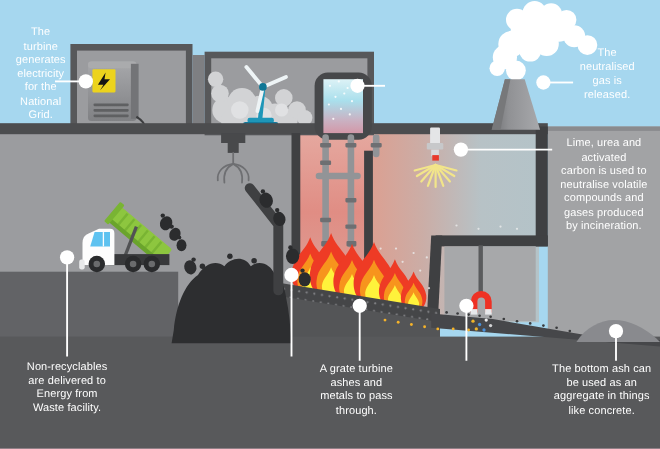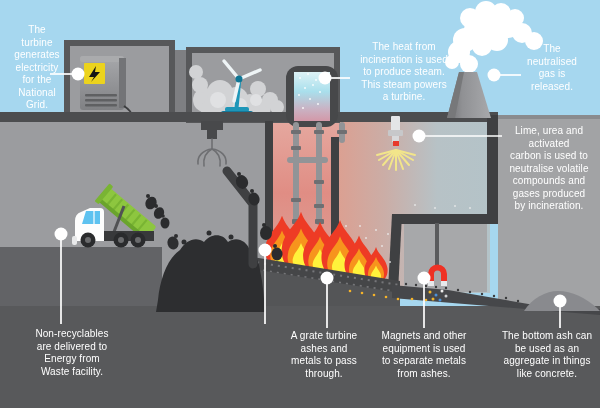--- a/index.html
+++ b/index.html
@@ -5,21 +5,21 @@
   html,body{margin:0;padding:0;background:#fff;}
   .scene{position:relative;width:600px;height:408px;overflow:hidden;background:#b91c1c;
          font-family:"Liberation Sans",sans-serif;}
   .scene svg{position:absolute;left:0;top:0;}
   .callout{position:absolute;color:#ffffff;font-size:10px;line-height:12.5px;
            text-align:center;white-space:pre-line;letter-spacing:.1px;}
   .c-turbine{left:4px;top:24px;width:66px}
   .c-steam{left:346px;top:41px;width:116px}
   .c-gas{left:514px;top:43px;width:76px}
   .c-lime{left:499px;top:125px;width:100px}
-  .c-delivery{left:17px;top:328px;width:110px}
+  .c-delivery{left:6px;top:328px;width:110px}
   .c-incin{left:186px;top:327px;width:104px}
   .c-grate{left:274px;top:330px;width:100px}
   .c-magnets{left:367px;top:330px;width:114px}
   .c-ash{left:489px;top:330px;width:116px}
 </style>
 </head>
 <body>
 
 <div class="scene">
 
@@ -399,45 +399,36 @@
   </g>
 </svg>
 
   <div class="callout c-turbine">The
 turbine
 generates
 electricity
 for the
 National
 Grid.</div>
-  <div class="callout c-steam">The heat from
-incineration is used
-to produce steam.
-This steam powers
-a turbine.</div>
   <div class="callout c-gas">The
 neutralised
 gas is
 released.</div>
   <div class="callout c-lime">Lime, urea and
 activated
 carbon is used to
 neutralise volatile
 compounds and
 gases produced
 by incineration.</div>
   <div class="callout c-delivery">Non-recyclables
 are delivered to
 Energy from
 Waste facility.</div>
   <div class="callout c-grate">A grate turbine
 ashes and
 metals to pass
 through.</div>
-  <div class="callout c-magnets">Magnets and other
-equipment is used
-to separate metals
-from ashes.</div>
   <div class="callout c-ash">The bottom ash can
 be used as an
 aggregate in things
 like concrete.</div>
 </div>
 
 </body></html>

